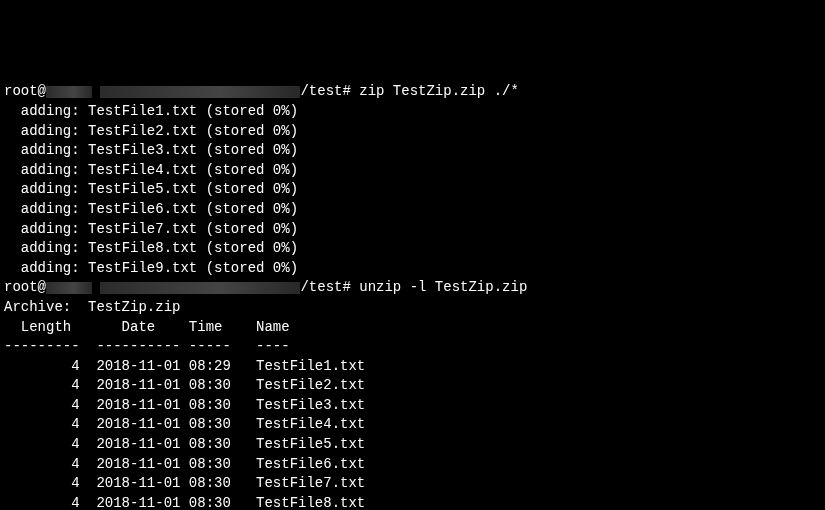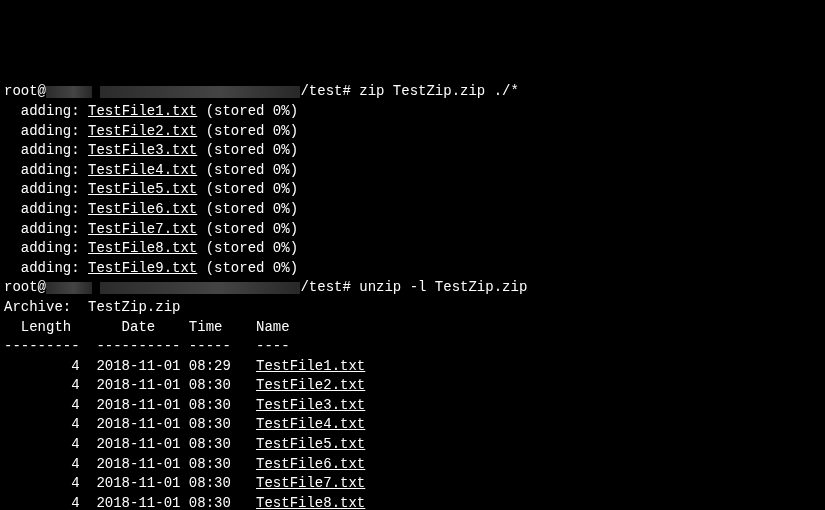--- a/index.html
+++ b/index.html
@@ -17,21 +17,21 @@
     }
     .redacted {
       display: inline-block;
       vertical-align: middle;
       height: 12px;
       background: linear-gradient(90deg, #2b2b2b 0%, #444 30%, #1a1a1a 60%, #333 100%);
       background-size: 200% 100%;
     }
     .redacted.short { width: 46px; }
     .redacted.long { width: 200px; }
-    .ul { text-decoration: underline; }
+    .ul { }
     #terminal div { min-height: 1.4em; }
   </style>
 </head>
 <body>
 
 
 
 <div id="terminal"><div><span>root@</span><span class="redacted short"></span> <span class="redacted long"></span><span>/test#</span> <span>zip TestZip.zip ./*</span></div><div>  <span>adding:</span> <span class="ul">TestFile1.txt</span> <span>(stored 0%)</span></div><div>  <span>adding:</span> <span class="ul">TestFile2.txt</span> <span>(stored 0%)</span></div><div>  <span>adding:</span> <span class="ul">TestFile3.txt</span> <span>(stored 0%)</span></div><div>  <span>adding:</span> <span class="ul">TestFile4.txt</span> <span>(stored 0%)</span></div><div>  <span>adding:</span> <span class="ul">TestFile5.txt</span> <span>(stored 0%)</span></div><div>  <span>adding:</span> <span class="ul">TestFile6.txt</span> <span>(stored 0%)</span></div><div>  <span>adding:</span> <span class="ul">TestFile7.txt</span> <span>(stored 0%)</span></div><div>  <span>adding:</span> <span class="ul">TestFile8.txt</span> <span>(stored 0%)</span></div><div>  <span>adding:</span> <span class="ul">TestFile9.txt</span> <span>(stored 0%)</span></div><div><span>root@</span><span class="redacted short"></span> <span class="redacted long"></span><span>/test#</span> <span>unzip -l TestZip.zip</span></div><div><span>Archive:  TestZip.zip</span></div><div><span>  Length      Date    Time    Name</span></div><div><span>---------  ---------- -----   ----</span></div><div><span>        4  2018-11-01 08:29   </span><span class="ul">TestFile1.txt</span></div><div><span>        4  2018-11-01 08:30   </span><span class="ul">TestFile2.txt</span></div><div><span>        4  2018-11-01 08:30   </span><span class="ul">TestFile3.txt</span></div><div><span>        4  2018-11-01 08:30   </span><span class="ul">TestFile4.txt</span></div><div><span>        4  2018-11-01 08:30   </span><span class="ul">TestFile5.txt</span></div><div><span>        4  2018-11-01 08:30   </span><span class="ul">TestFile6.txt</span></div><div><span>        4  2018-11-01 08:30   </span><span class="ul">TestFile7.txt</span></div><div><span>        4  2018-11-01 08:30   </span><span class="ul">TestFile8.txt</span></div></div>
 
 

